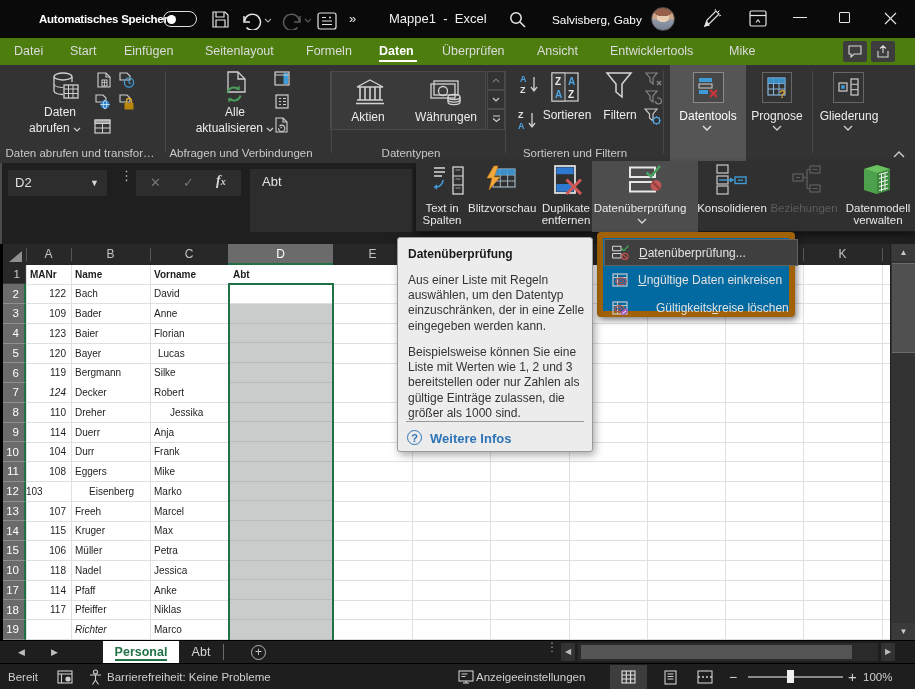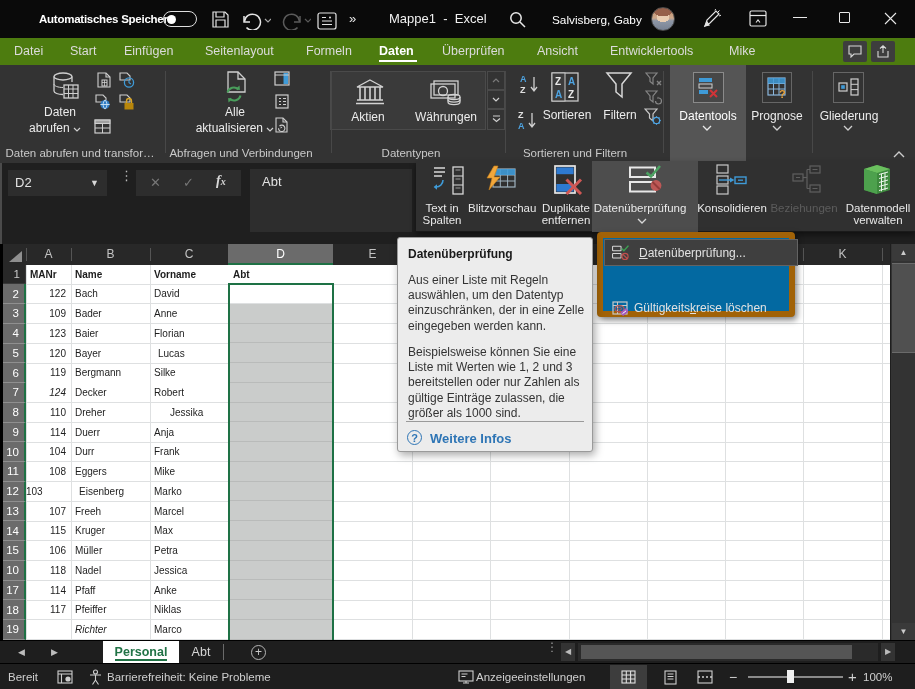--- a/index.html
+++ b/index.html
@@ -515,21 +515,21 @@
 <div class="cell" style="top:422.50px;left:26px;width:45px;text-align:right;padding-right:5px;">114</div>
 <div class="cell" style="top:422.50px;left:71px;width:79px;padding-left:4px;">Duerr</div>
 <div class="cell" style="top:422.50px;left:150px;width:78px;padding-left:4px;">Anja</div>
 <div class="cell" style="top:442.25px;left:26px;width:45px;text-align:right;padding-right:5px;">104</div>
 <div class="cell" style="top:442.25px;left:71px;width:79px;padding-left:4px;">Durr</div>
 <div class="cell" style="top:442.25px;left:150px;width:78px;padding-left:4px;">Frank</div>
 <div class="cell" style="top:462.00px;left:26px;width:45px;text-align:right;padding-right:5px;">108</div>
 <div class="cell" style="top:462.00px;left:71px;width:79px;padding-left:4px;">Eggers</div>
 <div class="cell" style="top:462.00px;left:150px;width:78px;padding-left:4px;">Mike</div>
 <div class="cell" style="top:481.75px;left:26px;width:45px;text-align:left;padding-right:5px;">103</div>
-<div class="cell" style="top:481.75px;left:71px;width:79px;padding-left:8px;">Eisenberg</div>
+<div class="cell" style="top:481.75px;left:71px;width:79px;padding-left:18px;">Eisenberg</div>
 <div class="cell" style="top:481.75px;left:150px;width:78px;padding-left:4px;">Marko</div>
 <div class="cell" style="top:501.50px;left:26px;width:45px;text-align:right;padding-right:5px;">107</div>
 <div class="cell" style="top:501.50px;left:71px;width:79px;padding-left:4px;">Freeh</div>
 <div class="cell" style="top:501.50px;left:150px;width:78px;padding-left:4px;">Marcel</div>
 <div class="cell" style="top:521.25px;left:26px;width:45px;text-align:right;padding-right:5px;">115</div>
 <div class="cell" style="top:521.25px;left:71px;width:79px;padding-left:4px;">Kruger</div>
 <div class="cell" style="top:521.25px;left:150px;width:78px;padding-left:4px;">Max</div>
 <div class="cell" style="top:541.00px;left:26px;width:45px;text-align:right;padding-right:5px;">106</div>
 <div class="cell" style="top:541.00px;left:71px;width:79px;padding-left:4px;">Müller</div>
 <div class="cell" style="top:541.00px;left:150px;width:78px;padding-left:4px;">Petra</div>
@@ -635,30 +635,38 @@
 <div id="dmenu">
 <div class="mitem" style="top:1px;background:#3f3f3f;border:1px solid #636363;">
 <svg width="17" height="16" viewBox="0 0 30 28" fill="none" style="position:absolute;left:7px;top:5px;">
           <rect x="1" y="2" width="15" height="8" rx="1" stroke="#d8d8d8" stroke-width="1.8"></rect>
           <rect x="1" y="15" width="15" height="8" rx="1" stroke="#d8d8d8" stroke-width="1.8"></rect>
           <path d="M17 6 l4 4 l8 -9" stroke="#3da153" stroke-width="2.6"></path>
           <circle cx="23" cy="20" r="5.4" stroke="#c0504d" stroke-width="2"></circle>
           <path d="M19.3 16.5 l7.4 7.2" stroke="#c0504d" stroke-width="2"></path>
         </svg>
 <span style="margin-left:34px;"><u>D</u>atenüberprüfung...</span></div>
+<div class="mitem" style="top:29px;">
+<svg width="16" height="15" viewBox="0 0 16 15" fill="none" style="position:absolute;left:8px;top:6px;">
+          <rect x="1" y="1" width="14" height="12" stroke="#c9c9c9" stroke-width="1.2"></rect>
+          <path d="M1 4.5 h14 M5.5 1 v12" stroke="#c9c9c9" stroke-width="1"></path>
+          <ellipse cx="9" cy="8.2" rx="5.2" ry="3.4" stroke="#b85450" stroke-width="1.3"></ellipse>
+          <ellipse cx="9" cy="8.2" rx="2.4" ry="1.4" stroke="#b85450" stroke-width="1.1"></ellipse>
+        </svg>
+<span style="margin-left:34px;"><u>U</u>ngültige Daten einkreisen</span></div>
 <div class="mitem" style="top:57px;">
 <svg width="16" height="15" viewBox="0 0 16 15" fill="none" style="position:absolute;left:8px;top:6px;">
           <rect x="1" y="1" width="14" height="12" stroke="#c9c9c9" stroke-width="1.2"></rect>
           <path d="M1 4.5 h14 M5.5 1 v12" stroke="#c9c9c9" stroke-width="1"></path>
           <ellipse cx="7.5" cy="7.8" rx="4.6" ry="3.2" stroke="#b85450" stroke-width="1.3"></ellipse>
           <ellipse cx="7.5" cy="7.8" rx="2.1" ry="1.3" stroke="#b85450" stroke-width="1"></ellipse>
           <rect x="8.8" y="8.8" width="7.5" height="4.6" rx="1" fill="#a35bbf" transform="rotate(-38 12.5 11)"></rect>
           <path d="M10.5 12.6 l3.6 -2.8" stroke="#fff" stroke-width="1"></path>
         </svg>
-<span style="margin-left:30px;">Gültigkeits<u>k</u>reise löschen</span></div>
+<span style="margin-left:52px;">Gültigkeits<u>k</u>reise löschen</span></div>
 
 </div>
 
 <div id="tip">
 <div style="position:absolute;left:10px;top:9px;font-weight:bold;color:#1a1a1a;">Datenüberprüfung</div>
 <div style="position:absolute;left:10px;top:35px;line-height:15.2px;">Aus einer Liste mit Regeln<br>auswählen, um den Datentyp<br>einzuschränken, der in eine Zelle<br>eingegeben werden kann.</div>
 <div style="position:absolute;left:10px;top:107px;line-height:15.2px;">Beispielsweise können Sie eine<br>Liste mit Werten wie 1, 2 und 3<br>bereitstellen oder nur Zahlen als<br>gültige Einträge zulassen, die<br>größer als 1000 sind.</div>
 <div style="position:absolute;left:8px;top:183px;width:178px;border-top:1px solid #9a9a9a;"></div>
 <div id="ic-qm" style="position:absolute;left:9px;top:192px;width:15px;height:15px;border:1.5px solid #2e75b5;border-radius:50%;color:#2e75b5;font-size:11px;font-weight:bold;text-align:center;line-height:15px;">?</div>
 <div style="position:absolute;left:32px;top:193px;color:#2e75b5;font-weight:bold;font-size:13px;">Weitere Infos</div>

